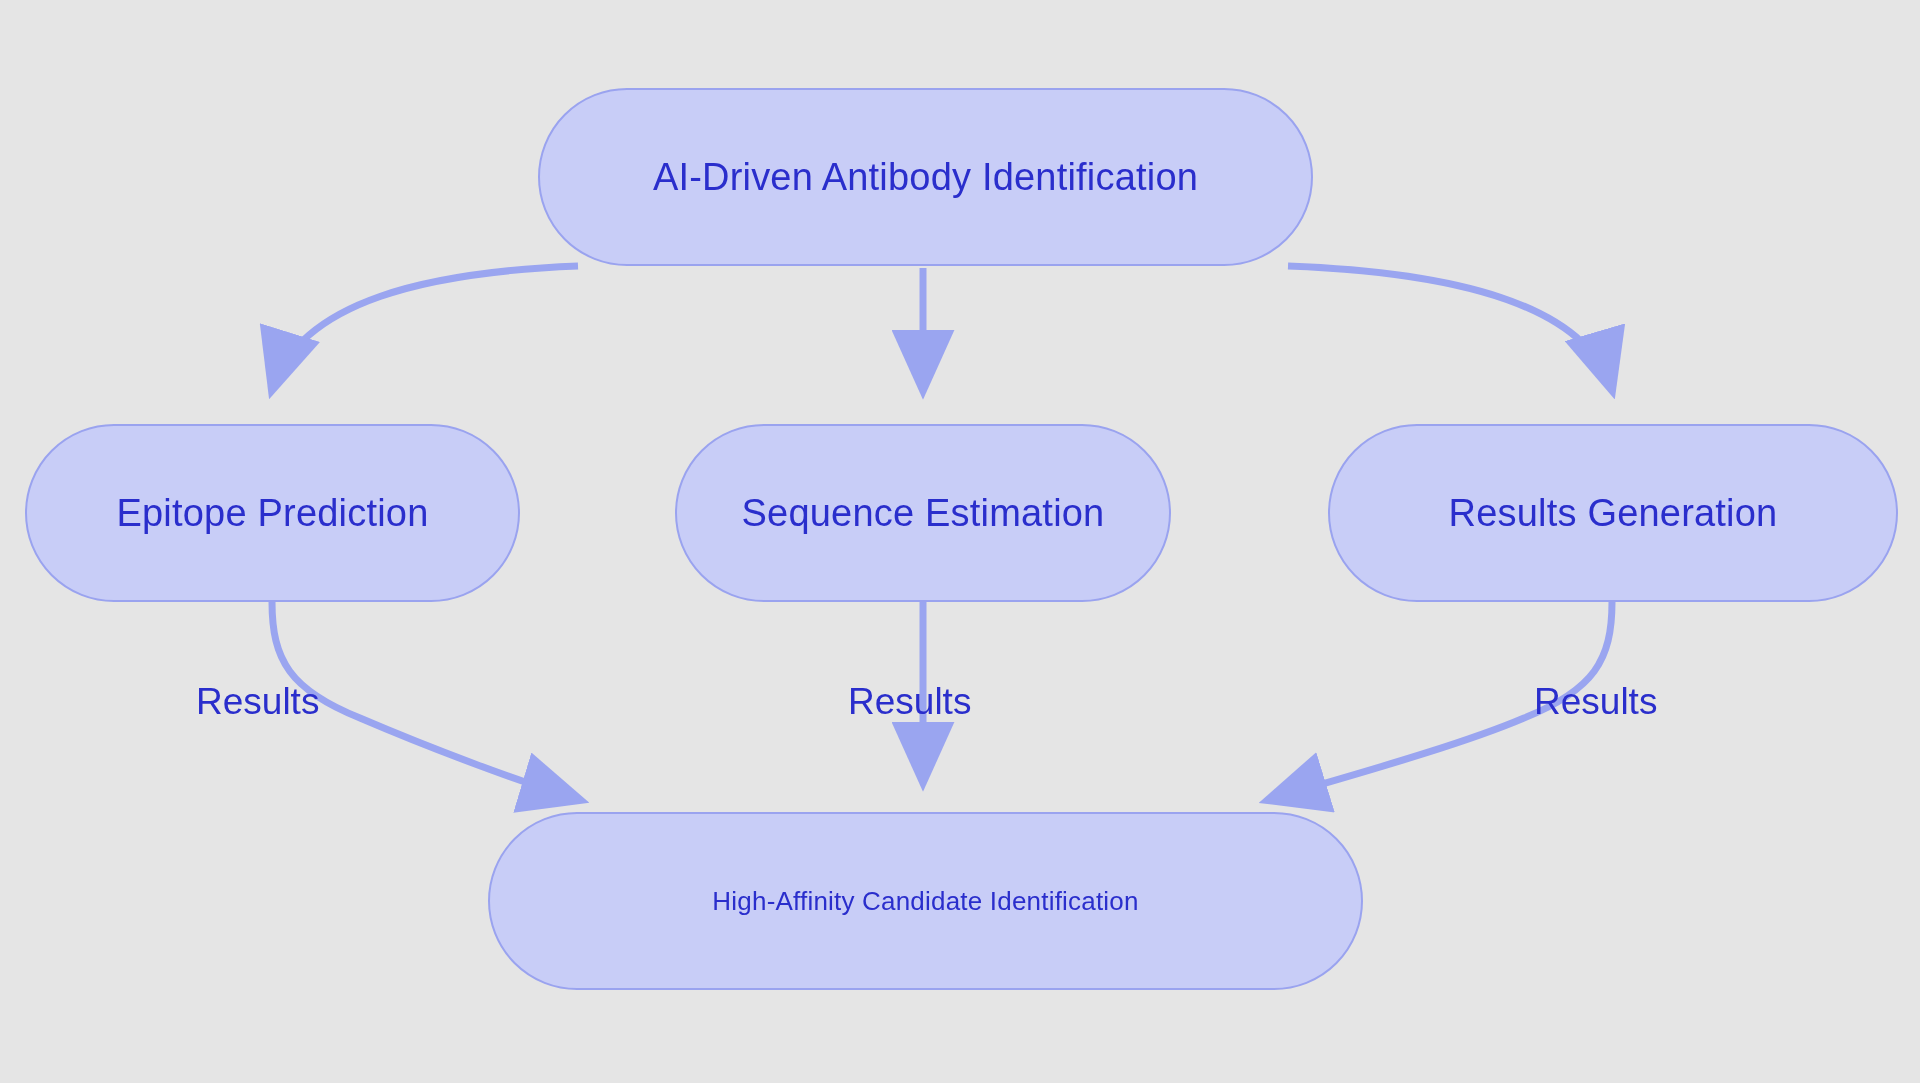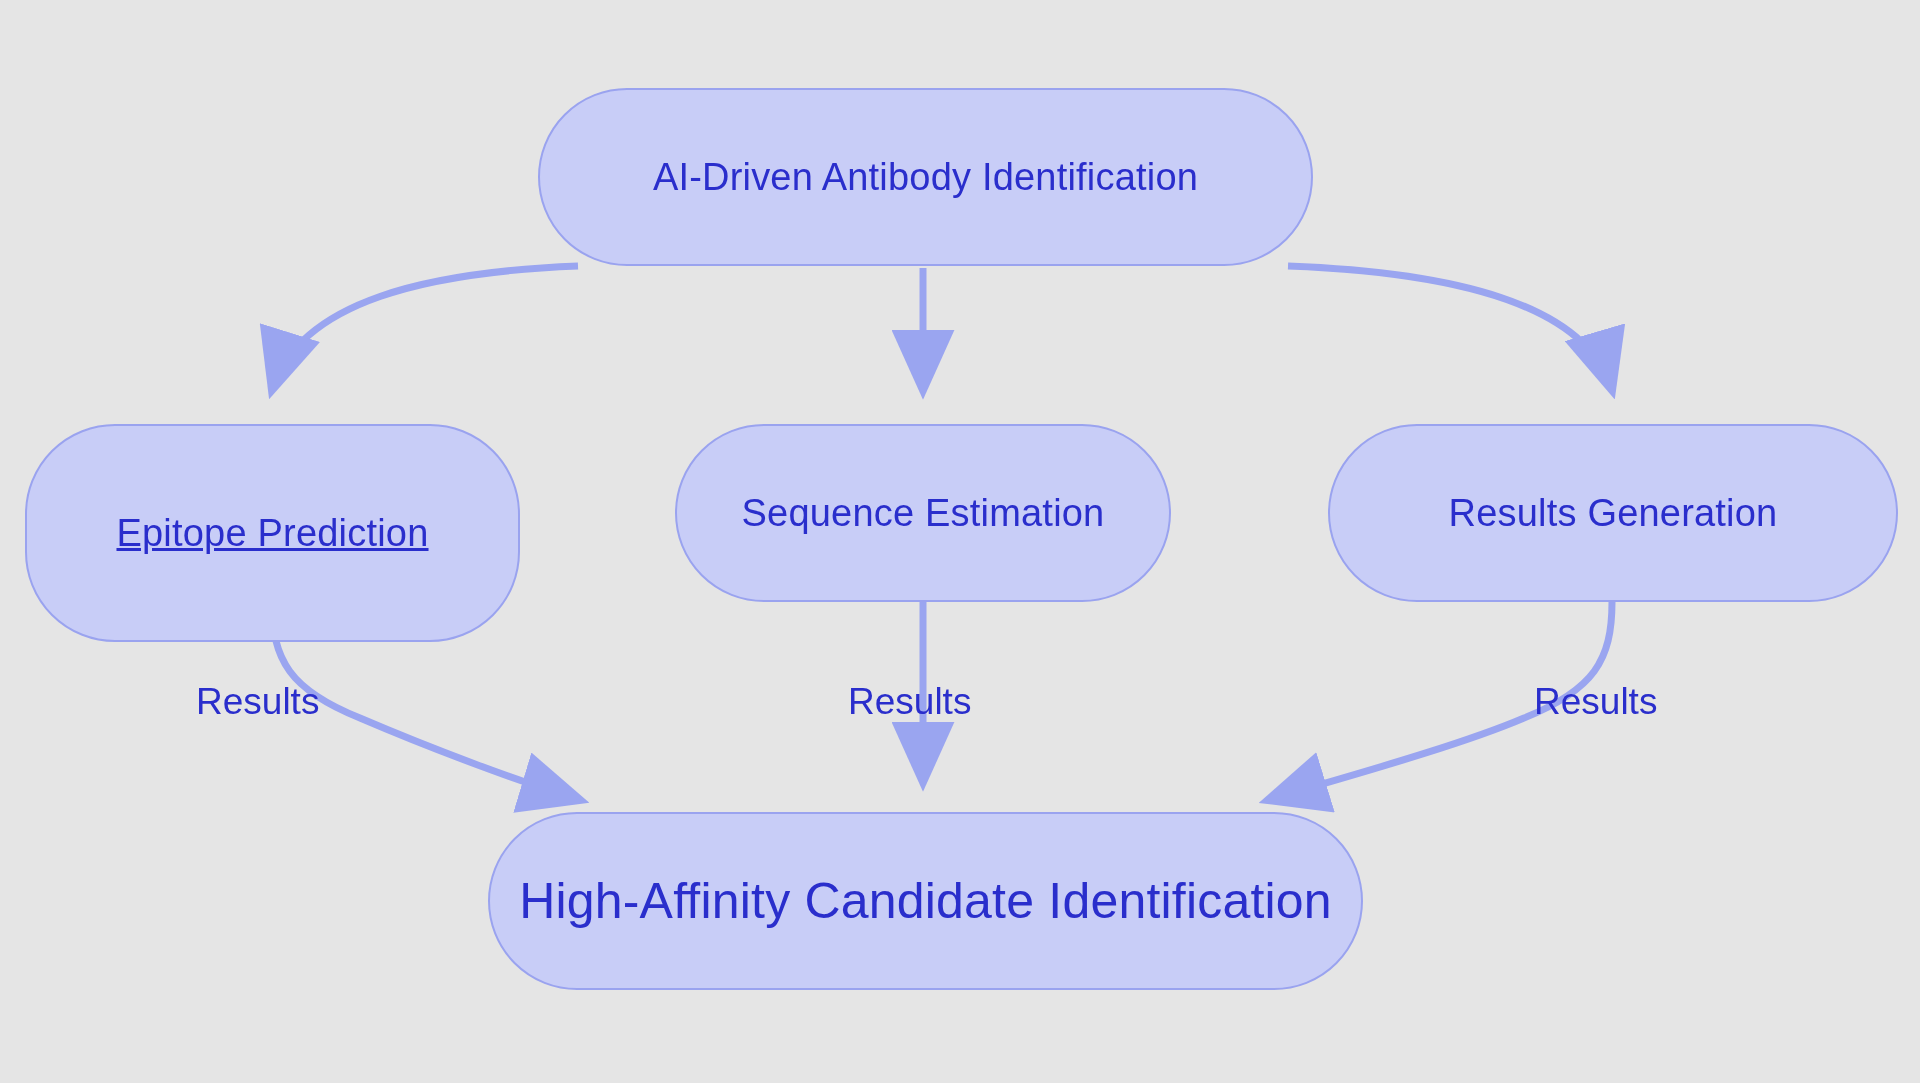--- a/index.html
+++ b/index.html
@@ -41,21 +41,21 @@
     letter-spacing: 0.2px;
     white-space: nowrap;
     z-index: 2;
   }
   .node-label {
     color: #2a2ecc;
     line-height: 1;
   }
   #node-root { font-size: 38px; }
   #node-epitope, #node-affinity, #node-sequence { font-size: 38px; }
-  #node-candidate { font-size: 50px; }
+  #node-candidate { font-size: 26px; }
 
   .edge-label {
     position: absolute;
     color: #2a2ecc;
     font-family: Liberation Sans, sans-serif;
     font-size: 37px;
     line-height: 1;
     white-space: nowrap;
     background: transparent;
     z-index: 3;
@@ -83,21 +83,21 @@
 
     <path d="M 923 602 L 923 782" fill="none" stroke="#9aa5f0" stroke-width="7" marker-end="url(#arrowhead)"></path>
 
     <path d="M 1612 602 C 1612 660 1594 690 1524 718 C 1454 748 1320 784 1268 800" fill="none" stroke="#9aa5f0" stroke-width="7" marker-end="url(#arrowhead)"></path>
   </svg>
 
   <div class="node" id="node-root" style="left:538px; top:88px; width:775px; height:178px;">
     <span class="node-label">AI-Driven Antibody Identification</span>
   </div>
 
-  <div class="node" id="node-epitope" style="left:25px; top:424px; width:495px; height:218px;text-decoration:underline;">
+  <div class="node" id="node-epitope" style="left:25px; top:424px; width:495px; height:178px;">
     <span class="node-label">Epitope Prediction</span>
   </div>
 
   <div class="node" id="node-affinity" style="left:675px; top:424px; width:496px; height:178px;">
     <span class="node-label">Sequence Estimation</span>
   </div>
 
   <div class="node" id="node-sequence" style="left:1328px; top:424px; width:570px; height:178px;">
     <span class="node-label">Results Generation</span>
   </div>

